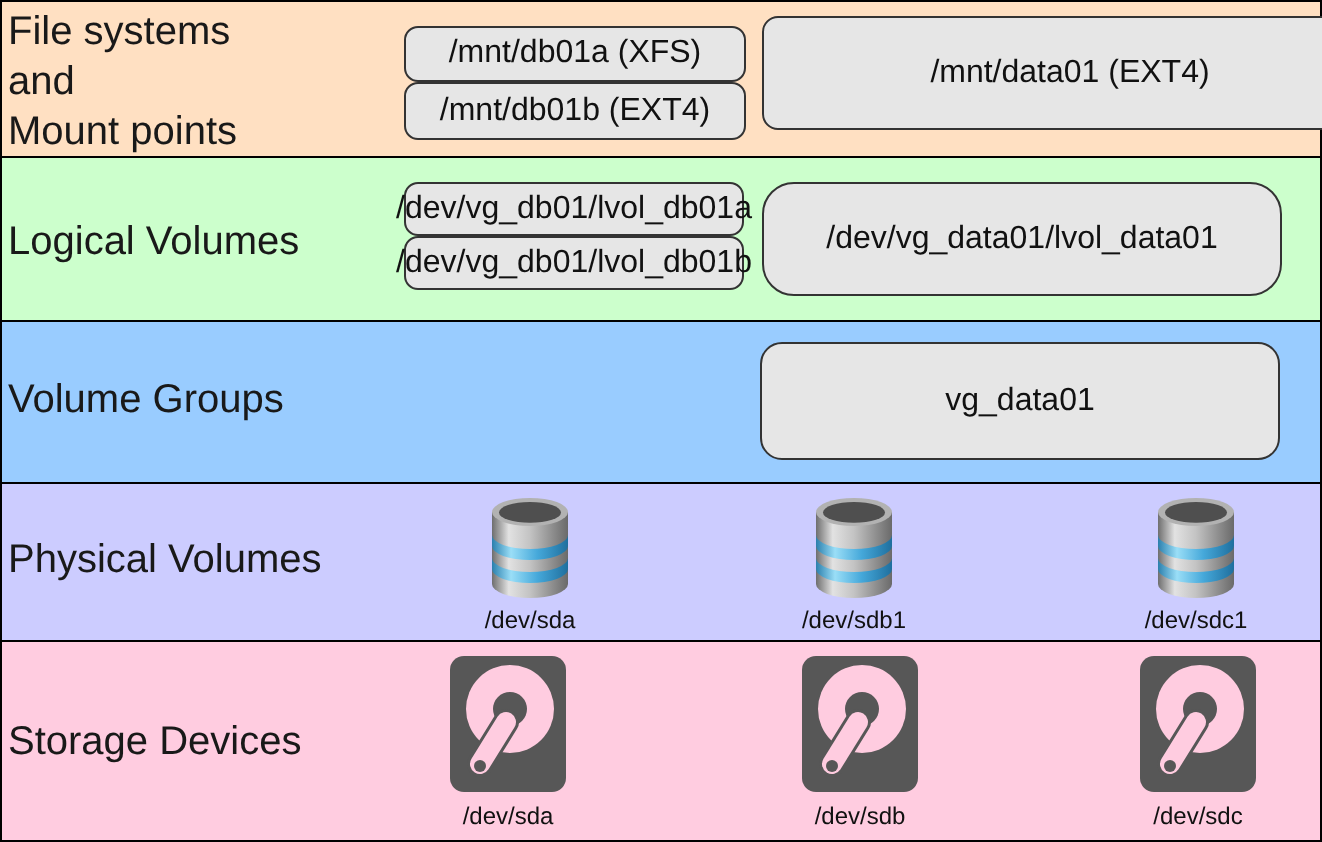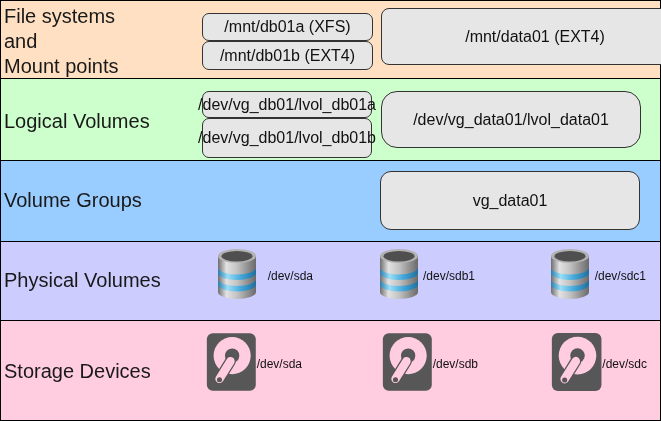--- a/index.html
+++ b/index.html
@@ -25,26 +25,26 @@
   
   .node{
     position:absolute;background:#e6e6e6;border:1.5px solid #333;
     box-sizing:border-box;display:flex;align-items:center;justify-content:center;
     font-size:16px;color:#111;text-align:center;z-index:2;white-space:nowrap;
   }
   .n-fs-a   {left:202px;top:13px; width:171px;height:28px;border-radius:7px;}
   .n-fs-b   {left:202px;top:41px; width:171px;height:29px;border-radius:7px;}
   .n-fs-big {left:381px;top:8px; width:308px;height:57px;border-radius:8px;}
   .n-lv-a   {left:202px;top:91px; width:170px;height:27px;border-radius:7px;}
-  .n-lv-b   {left:202px;top:118px;width:170px;height:40px;border-radius:7px;}
+  .n-lv-b   {left:202px;top:118px;width:170px;height:27px;border-radius:7px;}
   .n-lv-big {left:381px;top:91px; width:260px;height:57px;border-radius:16px;}
   .n-vg-a   {left:198px;top:171px;width:172px;height:59px;border-radius:11px;}
   .n-vg-big {left:380px;top:171px;width:260px;height:59px;border-radius:11px;}
   
-  .dev-item{position:absolute;display:flex;flex-direction:row;align-items:center;z-index:2;width:96px;justify-content:space-between;}
+  .dev-item{position:absolute;display:flex;flex-direction:column;align-items:center;z-index:2;width:96px;}
   .dev-label{font-size:12px;color:#111;white-space:nowrap;}
   .pv-item{top:248px;}
   .pv-1{left:217px;} .pv-2{left:379px;} .pv-3{left:550px;}
   .pv-item .dev-label{margin-top:3px;}
   .sd-item{top:327px;}
   .sd-1{left:206px;} .sd-2{left:382px;} .sd-3{left:551px;}
   .sd-item .dev-label{margin-top:4px;}
   .hidden-defs{position:absolute;width:0;height:0;overflow:hidden;}
 </style>
 </head>

